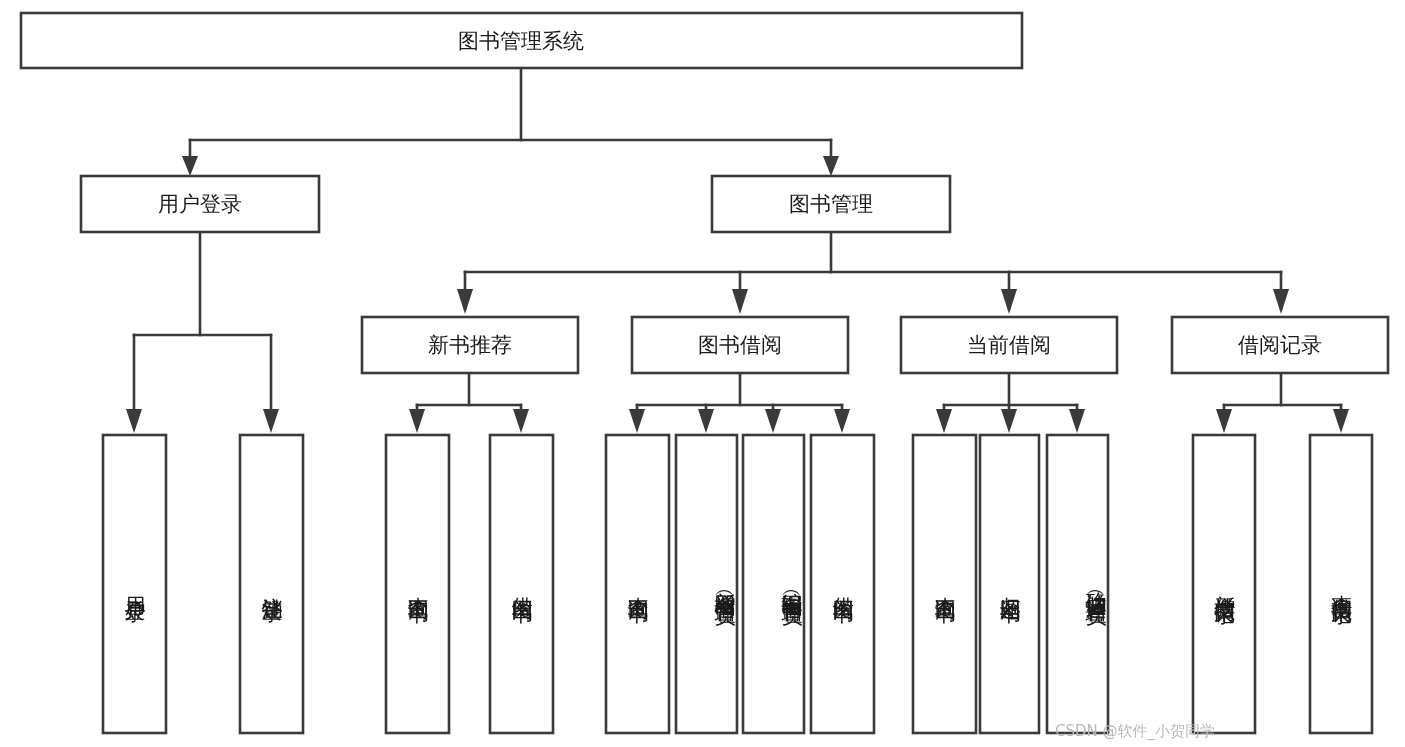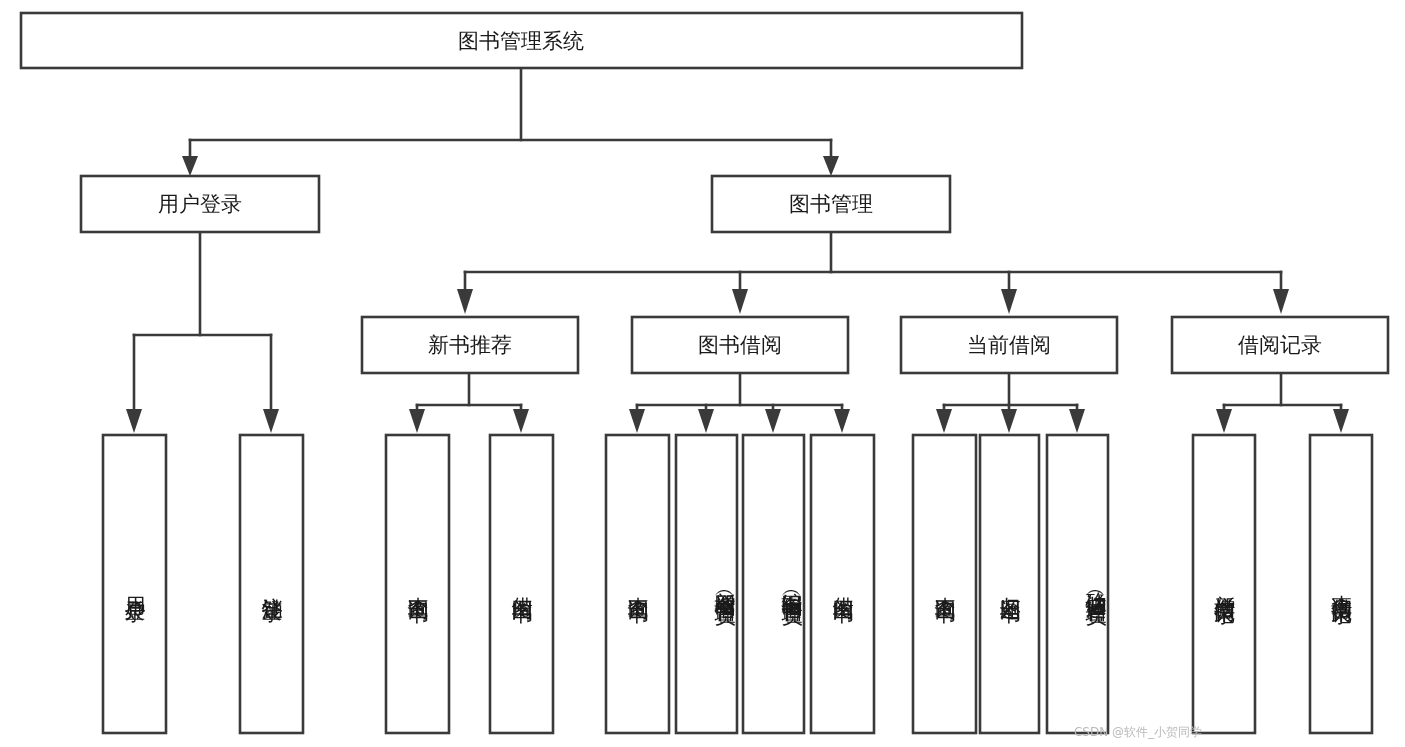--- a/index.html
+++ b/index.html
@@ -60,24 +60,24 @@
     letter-spacing: 2px;
     white-space: nowrap;
     display: flex;
     align-items: center;
     justify-content: center;
     pointer-events: none;
     user-select: none;
   }
   .watermark {
     position: absolute;
-    right: 16px;
+    right: 3px;
     bottom: 6px;
     font-family: "DejaVu Sans", "Liberation Sans", sans-serif;
-    font-size: 12px;
+    font-size: 15px;
     color: #b9b9b9;
     white-space: nowrap;
     user-select: none;
   }
 </style>
 </head>
 <body>
 
 <div id="diagram-root">
 

